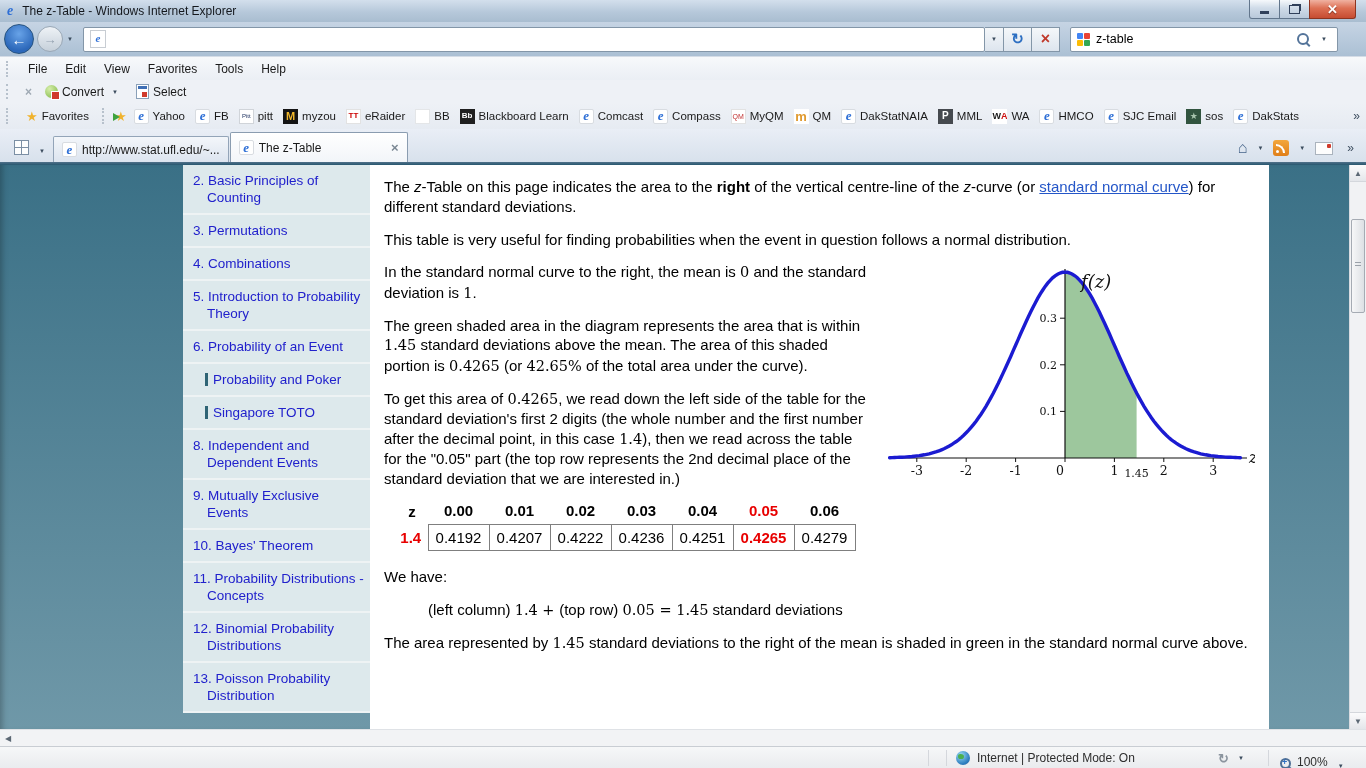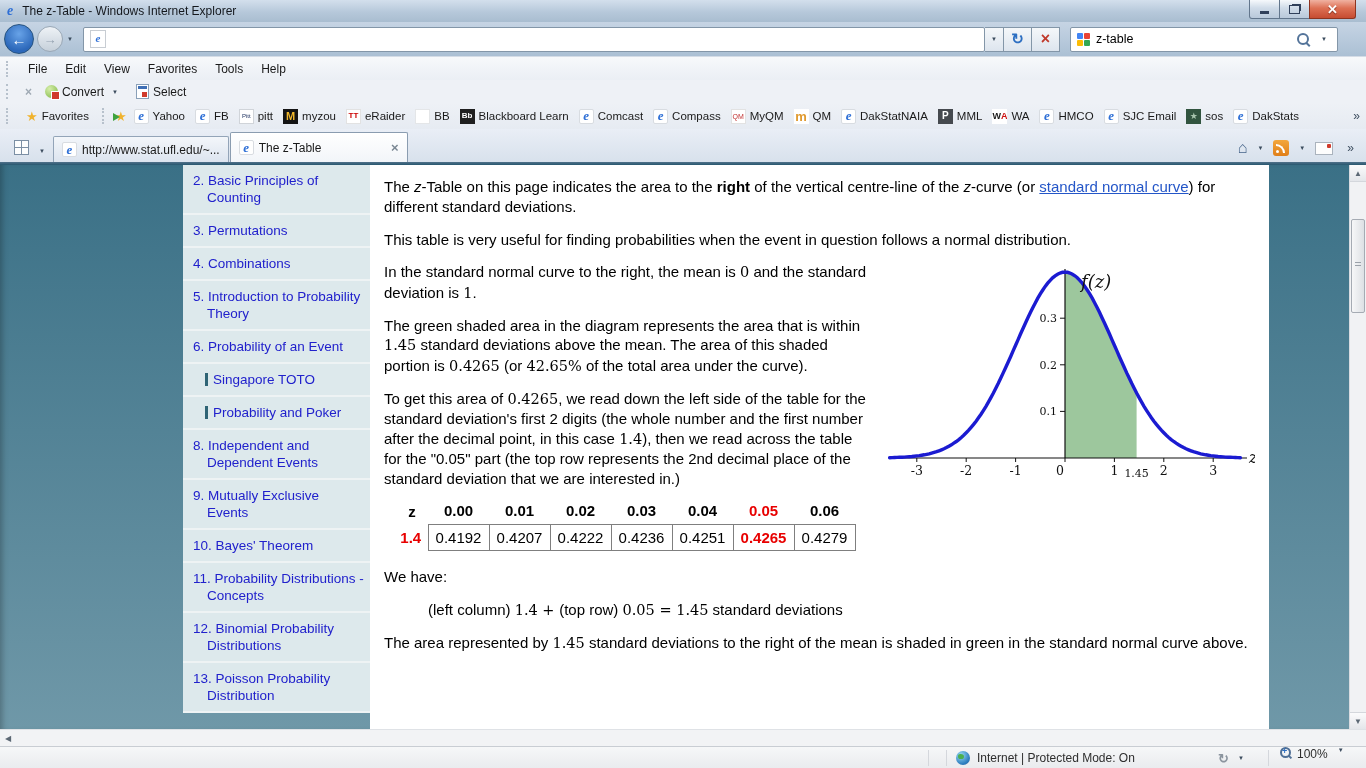--- a/index.html
+++ b/index.html
@@ -344,25 +344,25 @@
 
 <div class="page">
   <div class="sidebar">
       <div class="side-item"><span class="side-label">2. Basic Principles of Counting</span></div>
       <div class="side-item"><span class="side-label">3. Permutations</span></div>
       <div class="side-item"><span class="side-label">4. Combinations</span></div>
       <div class="side-item"><span class="side-label">5. Introduction to Probability Theory</span></div>
       <div class="side-item"><span class="side-label">6. Probability of an Event</span></div>
       <div class="side-item sub">
         <span class="sub-bar"></span>
-        <span class="side-label">Singapore TOTO</span>
+        <span class="side-label">Probability and Poker</span>
       </div>
       <div class="side-item sub">
         <span class="sub-bar"></span>
-        <span class="side-label">Probability and Poker</span>
+        <span class="side-label">Singapore TOTO</span>
       </div>
       <div class="side-item"><span class="side-label">8. Independent and Dependent Events</span></div>
       <div class="side-item"><span class="side-label">9. Mutually Exclusive Events</span></div>
       <div class="side-item"><span class="side-label">10. Bayes' Theorem</span></div>
       <div class="side-item"><span class="side-label">11. Probability Distributions - Concepts</span></div>
       <div class="side-item"><span class="side-label">12. Binomial Probability Distributions</span></div>
       <div class="side-item"><span class="side-label">13. Poisson Probability Distribution</span></div>
     </div>
   <div class="content">
       <div class="para"><span>The </span><span class="ital">z</span><span>-Table on this page indicates the area to the </span><span class="bold">right</span><span> of the vertical centre-line of the </span><span class="ital">z</span><span>-curve (or </span><span class="link">standard normal curve</span><span>) for different standard deviations.</span></div>
@@ -444,18 +444,18 @@
   <span class="sep" style="position:absolute;left:946px;"></span>
   <span style="position:absolute;left:956px;display:flex;align-items:center;gap:7px;height:100%;">
     <span class="globe"></span>
     <span>Internet | Protected Mode: On</span>
   </span>
   <span style="position:absolute;left:1218px;display:flex;align-items:center;gap:5px;height:100%;">
     <span class="status-ref">↻</span>
     <span class="mini-drop">▼</span>
   </span>
   <span class="sep" style="position:absolute;left:1268px;"></span>
-  <span style="position:absolute;left:1280px;display:flex;align-items:flex-start;gap:6px;height:100%;">
+  <span style="position:absolute;left:1280px;display:flex;align-items:flex-end;gap:6px;height:100%;">
     <span class="zoom-mag"></span>
     <span>100%</span>
     <span class="mini-drop">▼</span>
   </span>
 </div>
 
 </body></html>

